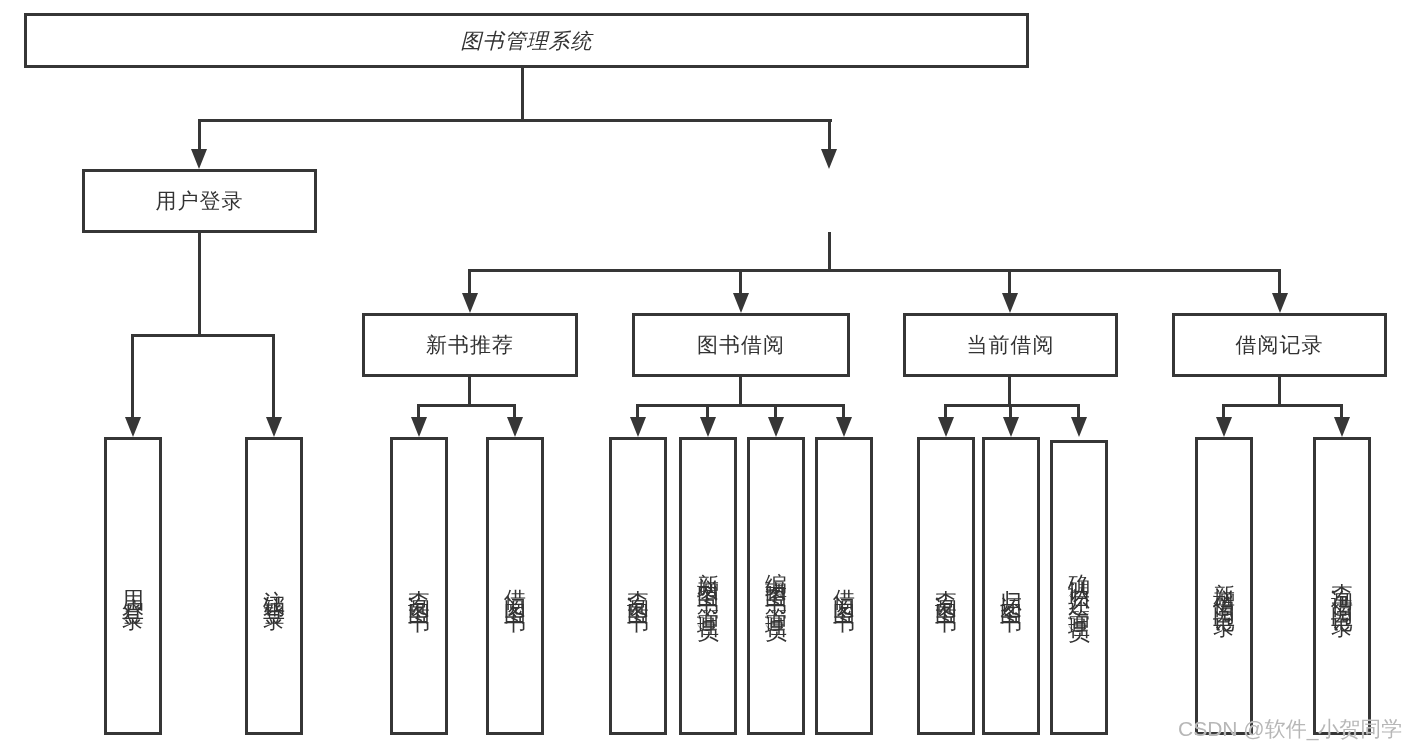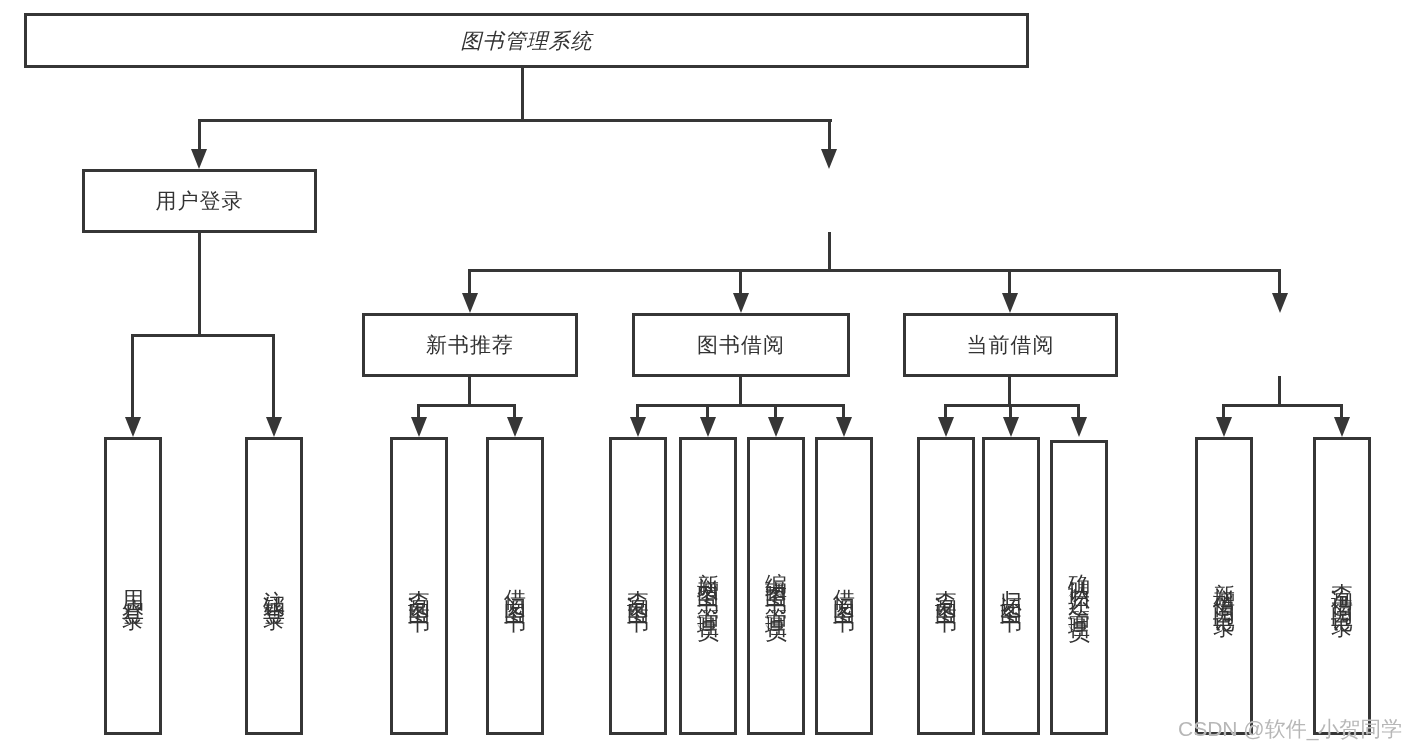--- a/index.html
+++ b/index.html
@@ -93,20 +93,21 @@
   <div class="vline" style="left:739px; top:269px; width:3px; height:26px;"></div>
   <div class="arrow" style="left:733px; top:293px;"></div>
   <div class="vline" style="left:1008px; top:269px; width:3px; height:26px;"></div>
   <div class="arrow" style="left:1002px; top:293px;"></div>
   <div class="vline" style="left:1278px; top:269px; width:3px; height:26px;"></div>
   <div class="arrow" style="left:1272px; top:293px;"></div>
 
   <div class="box" style="left:632px; top:313px; width:218px; height:64px;">图书借阅</div>
   <div class="box" style="left:362px; top:313px; width:216px; height:64px;">新书推荐</div>
   <div class="box" style="left:903px; top:313px; width:215px; height:64px;">当前借阅</div>
+  <div class="box" style="left:1172px; top:313px; width:215px; height:64px;">借阅记录</div>
 
   <div class="vline" style="left:468px; top:376px; width:3px; height:31px;"></div>
   <div class="hline" style="left:417px; top:404px; width:99px; height:3px;"></div>
   <div class="vline" style="left:417px; top:404px; width:3px; height:16px;"></div>
   <div class="arrow" style="left:411px; top:417px;"></div>
   <div class="vline" style="left:513px; top:404px; width:3px; height:16px;"></div>
   <div class="arrow" style="left:507px; top:417px;"></div>
 
   <div class="vline" style="left:739px; top:376px; width:3px; height:31px;"></div>
   <div class="hline" style="left:636px; top:404px; width:209px; height:3px;"></div>

